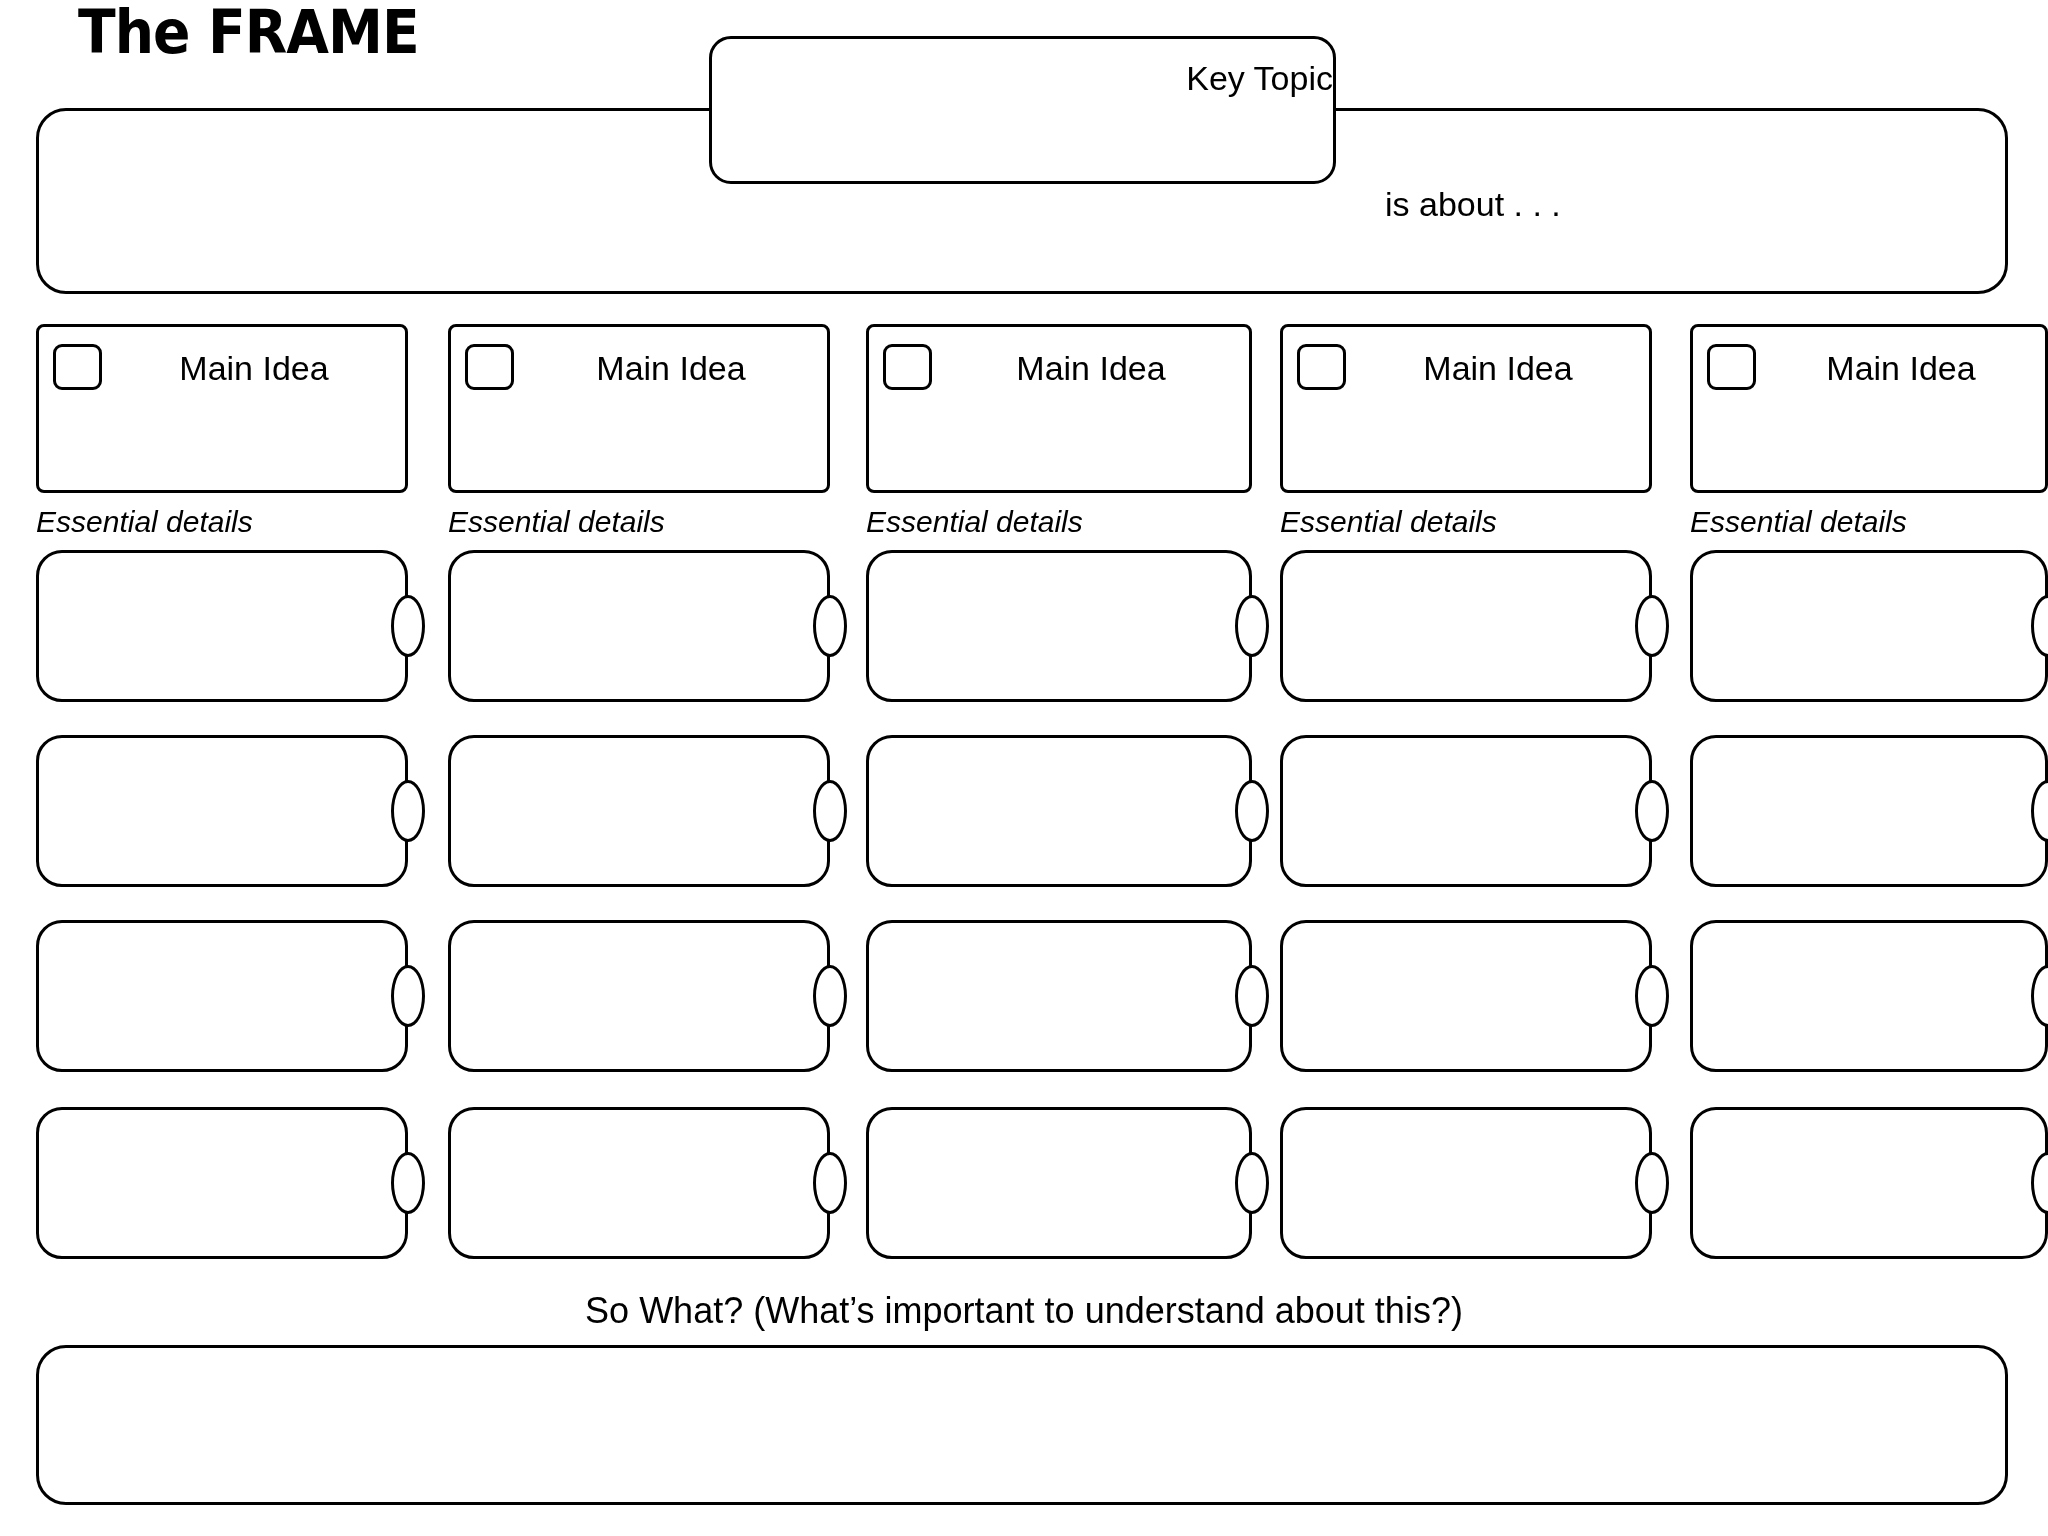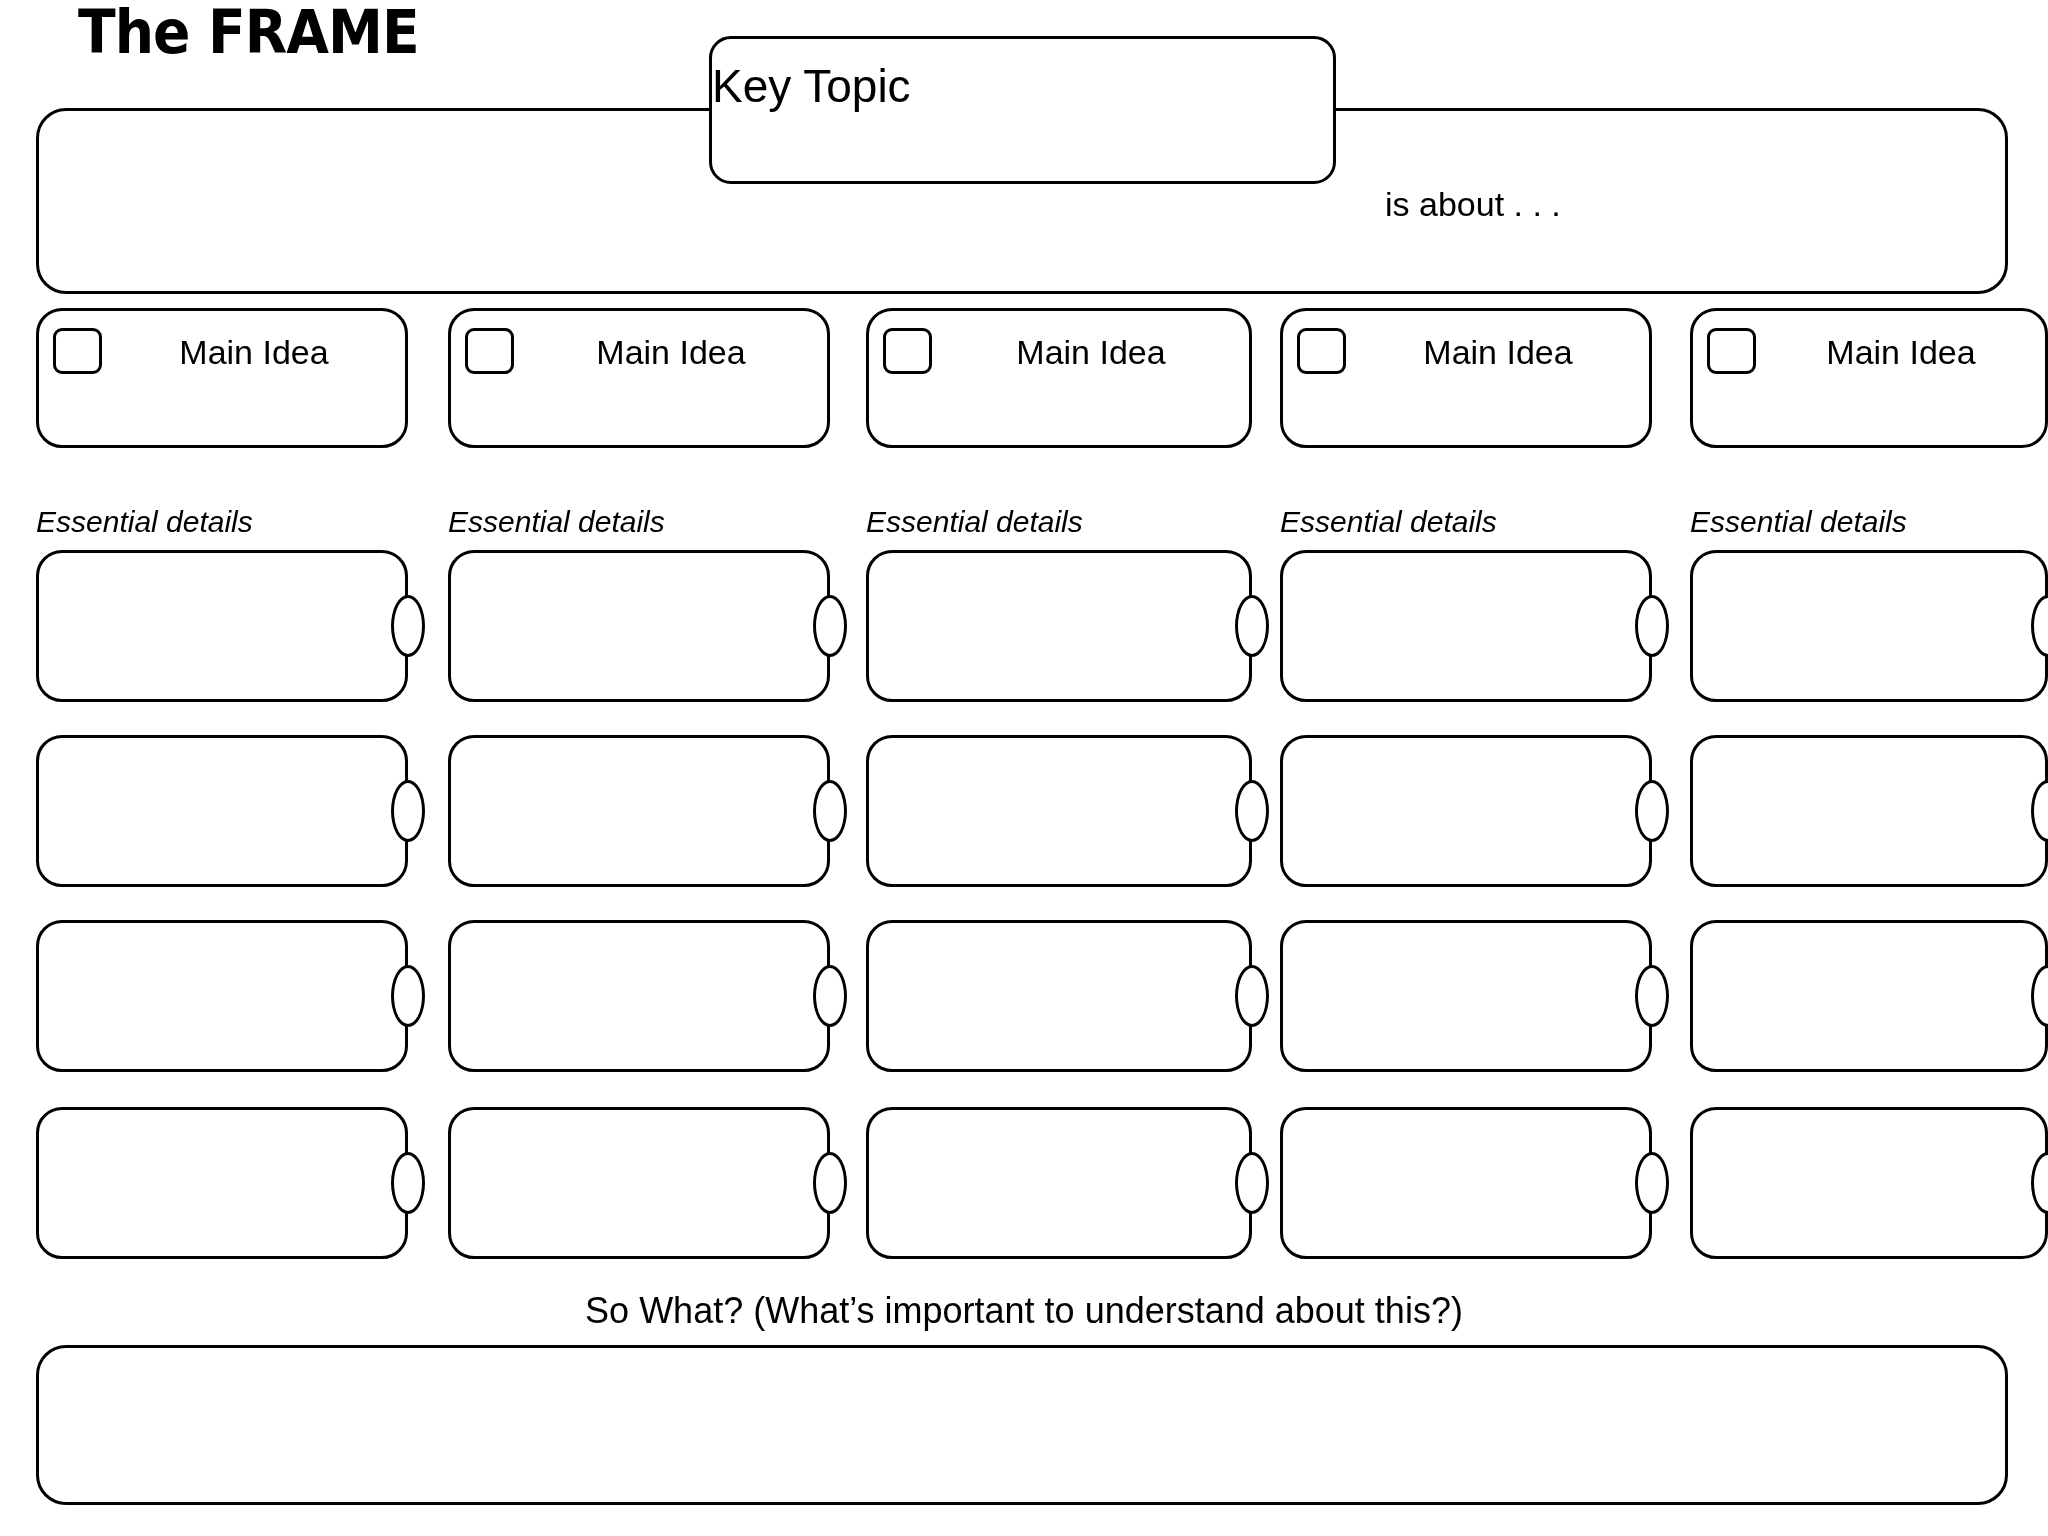--- a/index.html
+++ b/index.html
@@ -64,40 +64,40 @@
     width: 627px;
     height: 148px;
     border-radius: 22px;
     z-index: 5;
   }
   #keytopic .kt-label {
     position: absolute;
     top: 20px;
     left: 0;
     width: 100%;
-    text-align: left;
-    font-size: 46px;
+    text-align: right;
+    font-size: 34px;
     white-space: nowrap;
   }
 
   .isabout {
     position: absolute;
     left: 1385px;
     top: 141px;
     font-size: 34px;
     white-space: nowrap;
     z-index: 6;
     margin-top: 44px;
   }
 
   
   .mainidea {
-    top: 308px;
-    height: 140px;
-    border-radius: 26px;
+    top: 324px;
+    height: 169px;
+    border-radius: 8px;
   }
   .mainidea .chk {
     position: absolute;
     left: 14px;
     top: 17px;
     width: 49px;
     height: 46px;
     border: 3px solid #000;
     border-radius: 9px;
     background: #fff;

